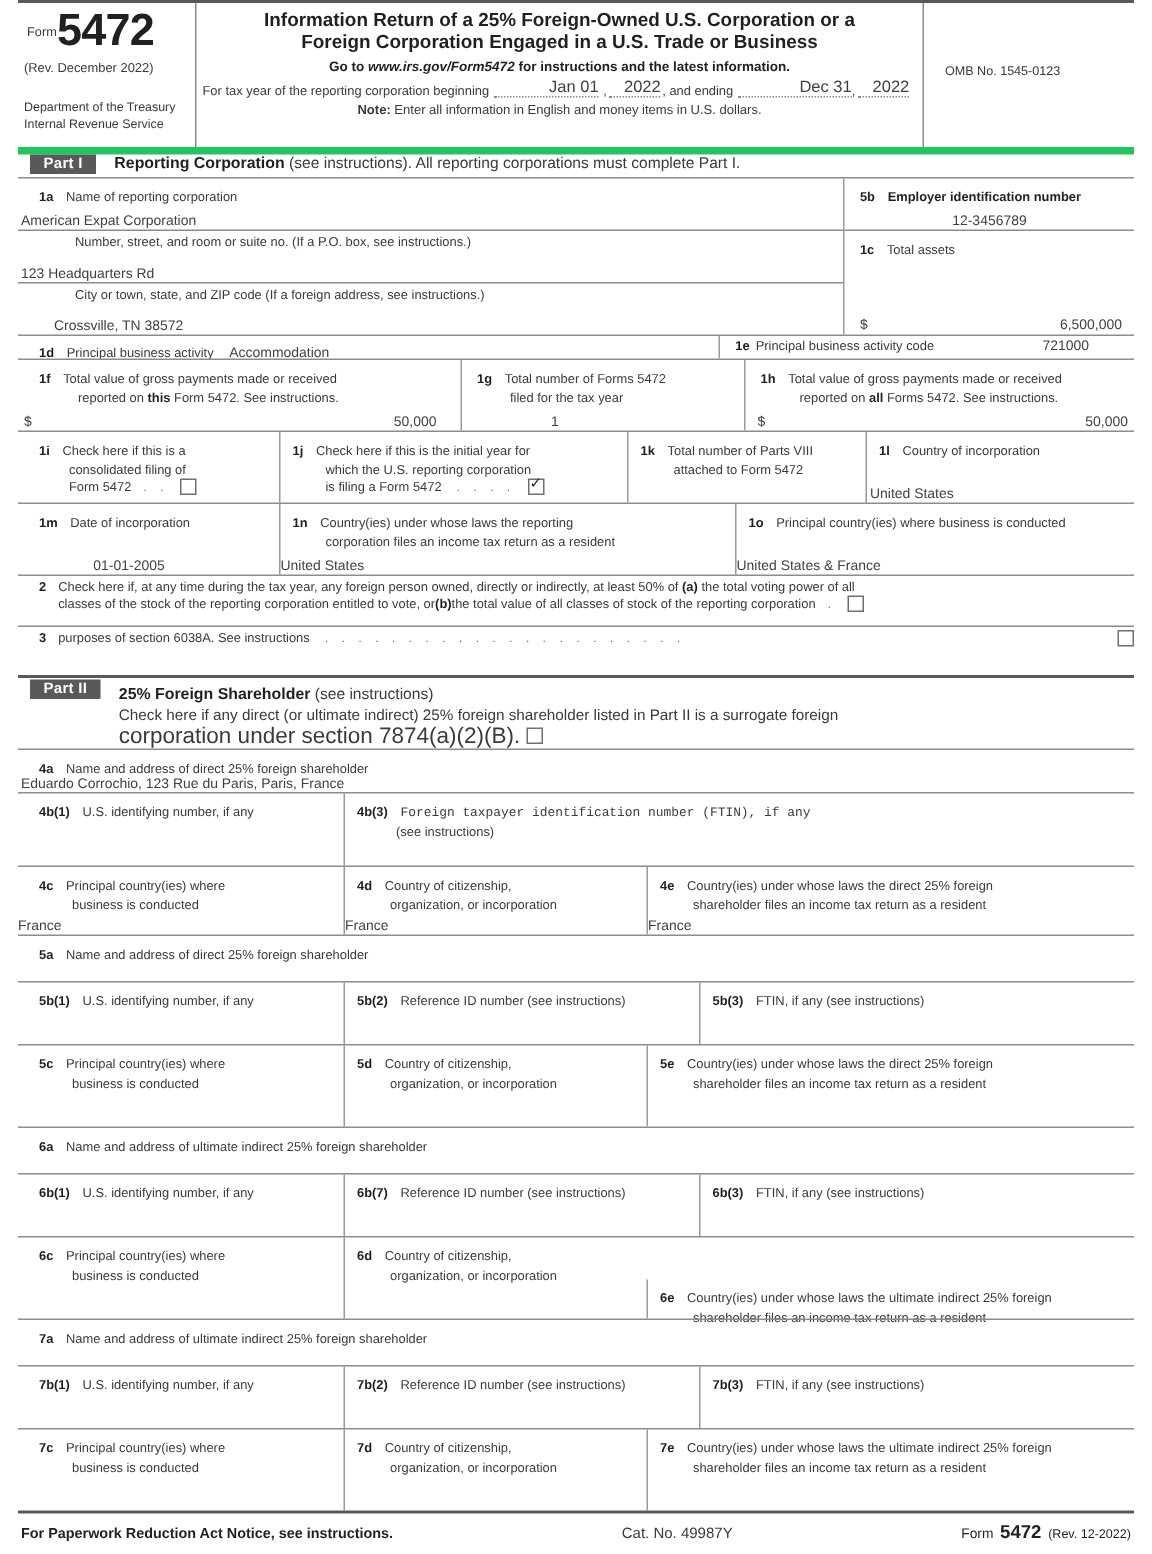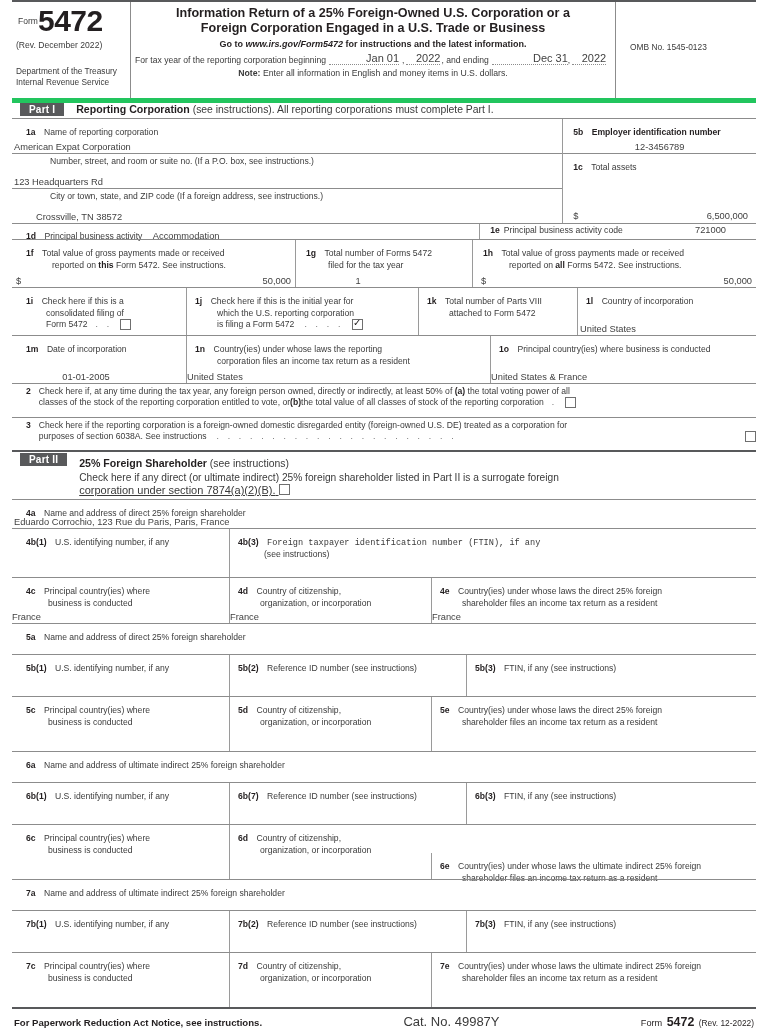--- a/index.html
+++ b/index.html
@@ -142,21 +142,21 @@
       <span class="lbl" style="padding-left:4px;">Principal business activity</span>
       <span class="val" style="padding-left:6px;">Accommodation</span>
     </div>
     <div class="cellb" style="width:275px;padding:1px 0 0 10px;display:flex;">
       <span class="num">1e</span>
       <span class="lbl" style="padding-left:4px;">Principal business activity code</span>
       <span class="val" style="flex:1;text-align:right;padding-right:30px;">721000</span>
     </div>
   </div>
 
-  <div class="row hr" style="height:47px;">
+  <div class="row hr" style="height:47px;gap:12px;">
     <div style="width:283px;position:relative;">
       <div style="padding:2px 0 0 14px;">
         <span class="num">1f</span>
         <span class="lbl" style="padding-left:4px;">Total value of gross payments made or received</span>
         <div class="lbl" style="padding-left:26px;"><span>reported on </span><b>this</b><span> Form 5472. See instructions.</span></div>
       </div>
       <div style="position:absolute;left:0;right:0;bottom:1px;display:flex;">
         <span class="val" style="padding-left:4px;">$</span>
         <span class="val" style="flex:1;text-align:right;padding-right:4px;">50,000</span>
       </div>
@@ -250,35 +250,34 @@
           <span> the total value of all classes of stock of the reporting corporation</span>
         <span class="ldots" style="padding-left:8px;">.</span>
         <span class="cbx" id="cb2" style="margin-left:8px;"></span>
       </div>
     </div>
   </div>
 
   <div class="hr" style="height:30px;display:flex;padding-top:2px;">
     <span class="num" style="padding-left:14px;">3</span>
     <div style="flex:1;padding-left:8px;">
-      <div class="lbl">Check here if the reporting corporation is a foreign-owned domestic disregarded entity (foreign-owned U.S. DE) treated as a corporation for</div>
       <div class="lbl" style="display:flex;align-items:center;">
         <span>purposes of section 6038A. See instructions</span>
         <span class="ldots" style="padding-left:10px;flex:1;">. . . . . . . . . . . . . . . . . . . . . .</span>
         <span class="cbx" id="cb3" style="margin-left:4px;"></span>
       </div>
     </div>
   </div>
 
   <div style="border-top:2px solid #58595b;display:flex;">
     <span class="partbox" style="margin:1px 0 0 8px;align-self:flex-start;">Part II</span>
     <div style="margin-left:12px;padding-top:1px;">
       <div><b style="font-size:10.6px;">25% Foreign Shareholder</b><span style="font-size:10.4px;color:#3a3a3a;"> (see instructions)</span></div>
       <div style="font-size:10.2px;color:#3a3a3a;line-height:13px;">Check here if any direct (or ultimate indirect) 25% foreign shareholder listed in Part II is a surrogate foreign</div>
-      <div style="font-size:11px;color:#3a3a3a;line-height:13px;padding-bottom:2px;text-decoration:underline;"><span>corporation under section 7874(a)(2)(B).</span> <span class="cbx" id="cbsur"></span></div>
+      <div style="font-size:15px;color:#3a3a3a;line-height:13px;padding-bottom:2px;"><span>corporation under section 7874(a)(2)(B).</span> <span class="cbx" id="cbsur"></span></div>
     </div>
   </div>
 
   <div id="shareholders">
       <div>
   <div class="hr" style="height:28px;position:relative;">
     <div style="padding:2px 0 0 14px;">
       <span class="num">4a</span>
       <span class="lbl" style="padding-left:4px;">Name and address of direct 25% foreign shareholder</span>
     </div>
@@ -464,21 +463,21 @@
       <span class="lbl" style="padding-left:4px;">Country(ies) under whose laws the ultimate indirect 25% foreign</span>
       <div class="lbl" style="padding-left:22px;">shareholder files an income tax return as a resident</div>
       <div class="val" style="position:absolute;left:0;bottom:1px;"></div>
     </div>
   </div>
       </div>
     </div>
 
   <div class="hr2" style="display:flex;align-items:baseline;padding-top:3px;">
     <span style="font-size:9.6px;font-weight:bold;padding-left:2px;">For Paperwork Reduction Act Notice, see instructions.</span>
-    <span style="font-size:13px;color:#3a3a3a;margin-left:auto;">Cat. No. 49987Y</span>
+    <span style="font-size:10px;color:#3a3a3a;margin-left:auto;">Cat. No. 49987Y</span>
     <span style="margin-left:auto;padding-right:2px;">
       <span style="font-size:9.2px;">Form</span>
       <b style="font-size:12.4px;">5472</b>
       <span style="font-size:8.4px;">(Rev. 12-2022)</span>
     </span>
   </div>
 
 </div>
 
 </body></html>

